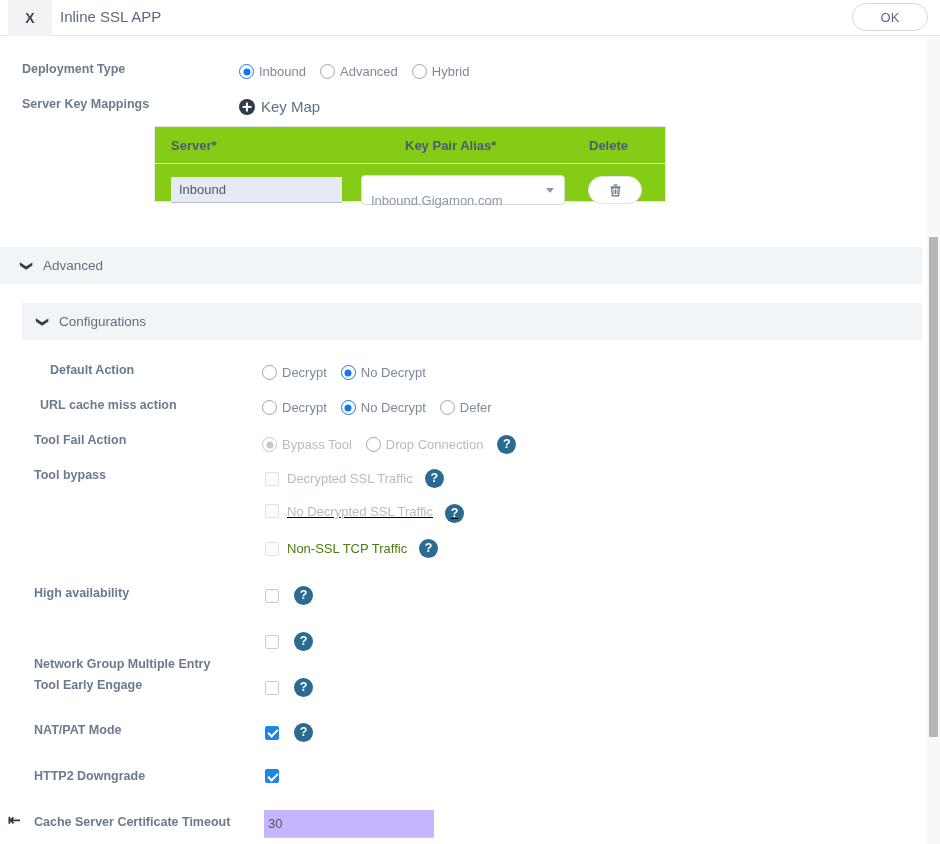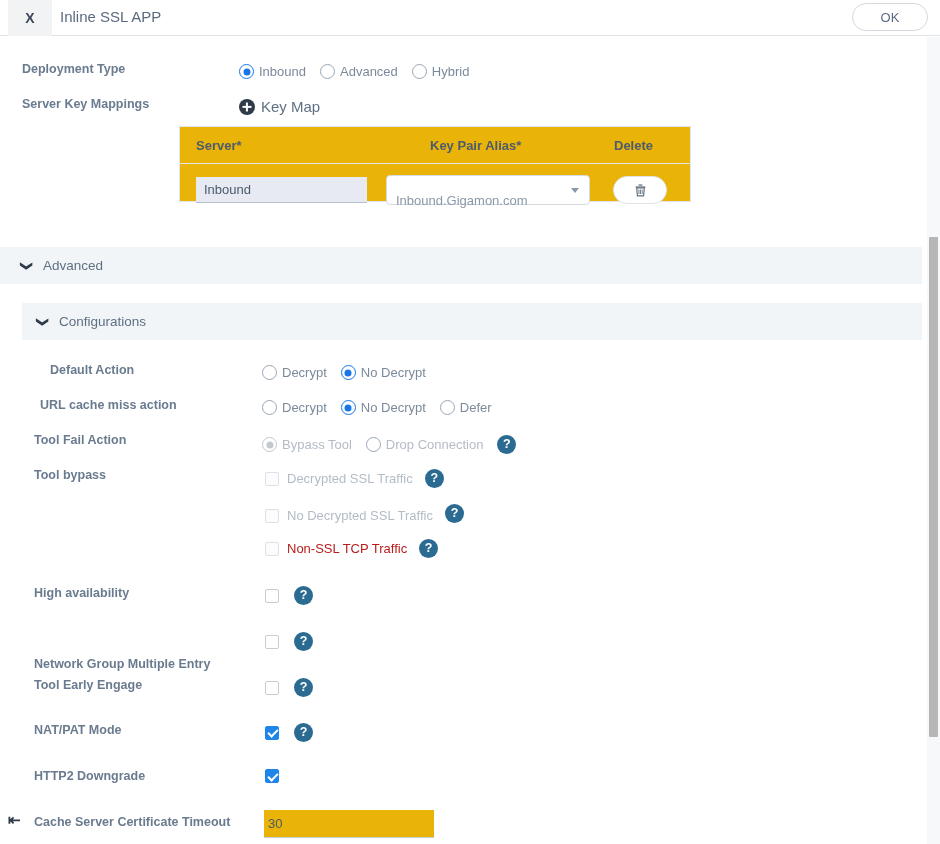--- a/index.html
+++ b/index.html
@@ -88,22 +88,22 @@
   }
   .plus-ico::before, .plus-ico::after {
     content:""; position:absolute; background:#fff; left:50%; top:50%;
   }
   .plus-ico::before { width:9px; height:2.2px; transform:translate(-50%,-50%); }
   .plus-ico::after  { width:2.2px; height:9px; transform:translate(-50%,-50%); }
   .keymap-label { font-size:15px; color:#5f7083; }
 
   
   .kmtable {
-    position:absolute; left:179px; top:126px; width:512px; height:76px;
-    border:1px solid #e2e6ea; background:#eab308;
+    position:absolute; left:154px; top:126px; width:512px; height:76px;
+    border:1px solid #e2e6ea; background:#84cc16;
   }
   .kmhead {
     height:37px; border-bottom:1px solid #e2e6ea;
     display:flex; align-items:center;
   }
   .kmhead .th { font-size:13px; color:#4c5c6e; font-weight:700; }
   .th-server { margin-left:16px; width:186px; }
   .th-alias  { width:232px;padding-left:48px; }
   .th-delete { width:70px; }
   .kmrow { height:52px; display:flex; align-items:center; }
@@ -136,21 +136,21 @@
   }
   .sect-adv { left:0; top:247px; width:922px; height:37px; }
   .sect-cfg { left:22px; top:303px; width:900px; height:37px; }
   .chev { margin-left:22px; margin-right:11px; font-size:12px; color:#2f3b49; font-weight:700; }
   .sect-cfg .chev { margin-left:16px; }
   .sect-lbl { font-size:13.5px; color:#5f7083; }
 
   
   .num-input {
     position:absolute; left:264px; top:810px; width:170px; height:28px;
-    background:#eab308; border:none; border-bottom:1px solid #c9ced6;
+    background:#c4b5fd; border:none; border-bottom:1px solid #c9ced6;
     font-size:13px; color:#4a5a6b; padding:0 4px; outline:none;
     font-family:"Liberation Sans", sans-serif;
   }
   .collapse-ico {
     position:absolute; left:8px; top:812px; font-size:15px; color:#2f3b49;
     font-weight:700; cursor:pointer; line-height:1;
   }
 
   
   .sb-track { position:absolute; right:0; top:37px; width:13px; height:807px; background:#f7f8f9; }
@@ -268,29 +268,29 @@
   </div>
 
   <div class="label" style="left:34px; top:468px;">Tool bypass</div>
 
   <div style="position:absolute; left:265px; top:469px; display:flex; align-items:center;">
     <div class="cbox dis"></div>
     <span style="font-size:13px; color:#b3bcc6; margin:0 12px 0 8px;">Decrypted SSL Traffic</span>
     <div class="help">?</div>
   </div>
 
-  <div style="position:absolute; left:265px; top:504px; display:flex; align-items:flex-end;">
+  <div style="position:absolute; left:265px; top:504px; display:flex; align-items:flex-start;text-decoration:underline;">
     <div class="cbox dis"></div>
     <span style="font-size:13px; color:#b3bcc6; margin:0 12px 0 8px;">No Decrypted SSL Traffic</span>
     <div class="help">?</div>
   </div>
 
   <div style="position:absolute; left:265px; top:539px; display:flex; align-items:center;">
     <div class="cbox dis"></div>
-    <span style="font-size:13px; color:#b91c1c; margin:0 12px 0 8px;">Non-SSL TCP Traffic</span>
+    <span style="font-size:13px; color:#4d7c0f; margin:0 12px 0 8px;">Non-SSL TCP Traffic</span>
     <div class="help">?</div>
   </div>
 
   <div class="label" style="left:34px; top:586px;">High availability</div>
   <div style="position:absolute; left:265px; top:586px; display:flex; align-items:center;">
     <div class="cbox"></div>
     <div class="help" style="margin-left:15px;">?</div>
   </div>
 
   <div class="label" style="left:34px; top:632px;margin-top:25px;">Network Group Multiple Entry</div>

